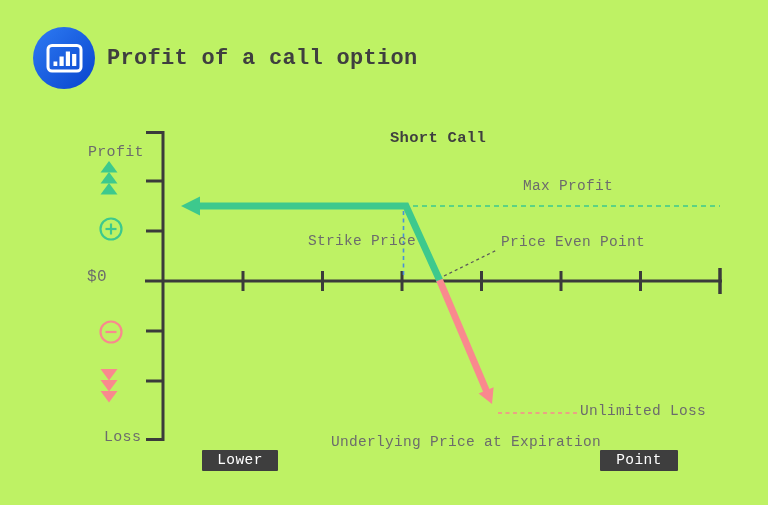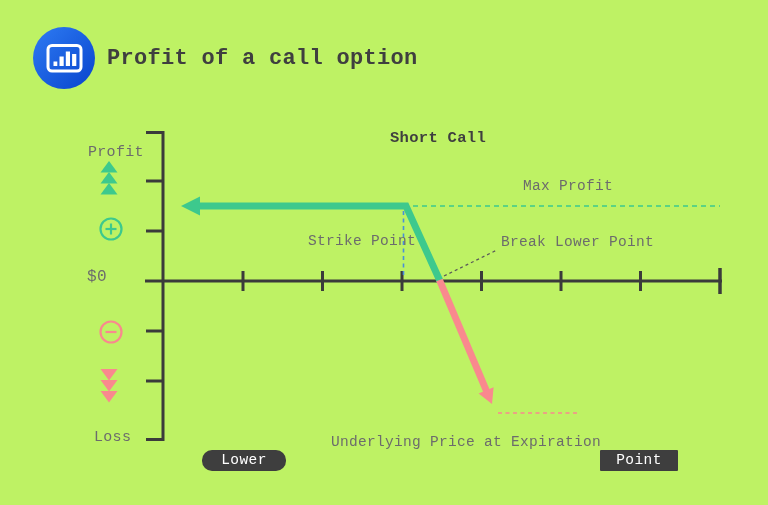--- a/index.html
+++ b/index.html
@@ -18,32 +18,32 @@
     letter-spacing:0.3px;
   }
   
   #chart-svg{left:0;top:0;}
   
   .lbl{color:#6c6c6c;font-size:15px;letter-spacing:0.3px;white-space:nowrap;}
   #chart-title{left:368px;top:121px;width:140px;text-align:center;
     font-size:15.5px;font-weight:700;color:#3f3f3f;letter-spacing:0.3px;margin-top:8px;}
   #profit-label{left:88px;top:120px;margin-top:24px;}
   #zero-label{left:87px;top:268px;font-size:16px;}
-  #loss-label{left:94px;top:429px;text-align:right;}
+  #loss-label{left:104px;top:429px;text-align:right;}
   #max-profit-label{left:523px;top:178px;font-size:14.5px;text-align:right;}
   #strike-price-label{left:308px;top:233px;font-size:14.5px;}
   #break-even-label{left:501px;top:234px;font-size:14.5px;}
   #unlimited-loss-label{left:580px;top:403px;font-size:14.5px;}
   #x-axis-label{left:331px;top:434px;width:222px;text-align:right;font-size:14.5px;}
   .axis-btn{
     height:21px;line-height:21px;text-align:center;background:#3e3e3e;
     color:#ffffff;font-size:14.5px;letter-spacing:0.4px;border-radius:1px;
     cursor:pointer;
   }
-  #lower-button{left:202px;top:450px;width:84px;border-radius:10px;}
+  #lower-button{left:202px;top:450px;width:76px;}
   #higher-button{left:600px;top:450px;width:78px;}
 </style>
 </head>
 <body>
 
 <div id="canvas">
 
   <div id="app-icon" class="abs">
     <svg width="62" height="62" viewBox="0 0 62 62">
       <rect x="15" y="18.5" width="33" height="25.5" rx="4" fill="none" stroke="#ffffff" stroke-width="3"></rect>
@@ -115,20 +115,21 @@
       <polygon points="109,391.5 100.5,380 117.5,380"></polygon>
       <polygon points="109,402.5 100.5,391 117.5,391"></polygon>
     </g>
   </svg>
 
   <div id="chart-title" class="abs">Short Call</div>
   <div id="profit-label" class="abs lbl">Profit</div>
   <div id="zero-label" class="abs lbl">$0</div>
   <div id="loss-label" class="abs lbl">Loss</div>
   <div id="max-profit-label" class="abs lbl">Max Profit</div>
-  <div id="strike-price-label" class="abs lbl">Strike Point</div>
-  <div id="break-even-label" class="abs lbl">Break Lower Point</div>
+  <div id="strike-price-label" class="abs lbl">Strike Price</div>
+  <div id="break-even-label" class="abs lbl">Price Even Point</div>
+  <div id="unlimited-loss-label" class="abs lbl">Unlimited Loss</div>
 
   <div id="lower-button" class="abs axis-btn">Lower</div>
   <div id="x-axis-label" class="abs lbl">Underlying Price at Expiration</div>
   <div id="higher-button" class="abs axis-btn">Point</div>
 
 </div>
 
 </body></html>

